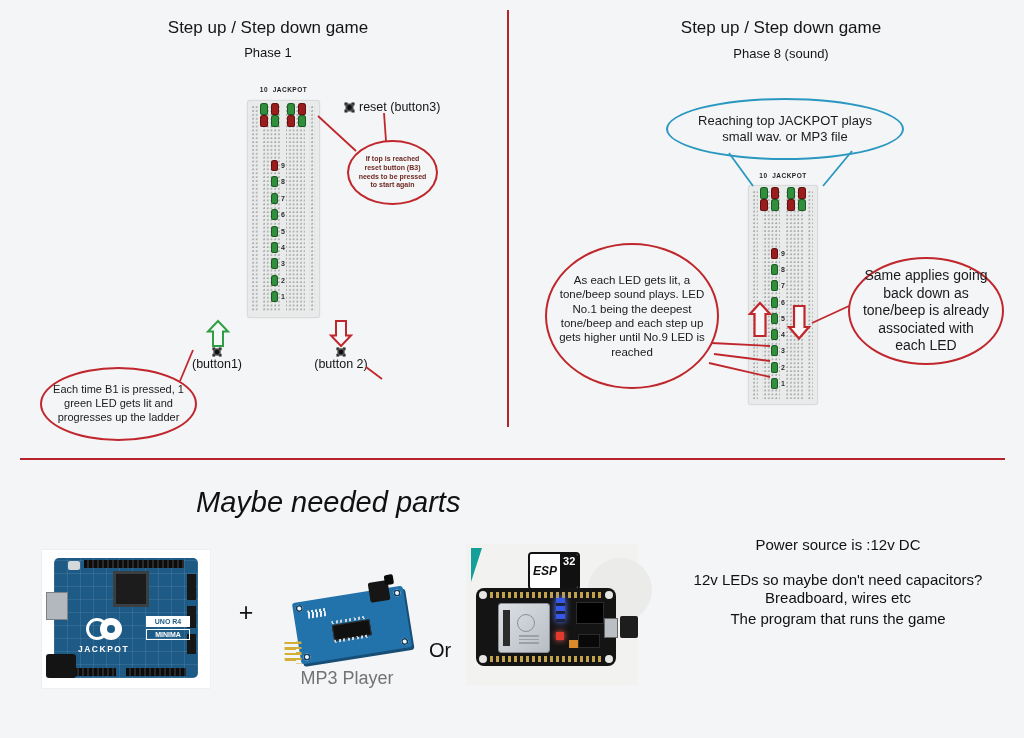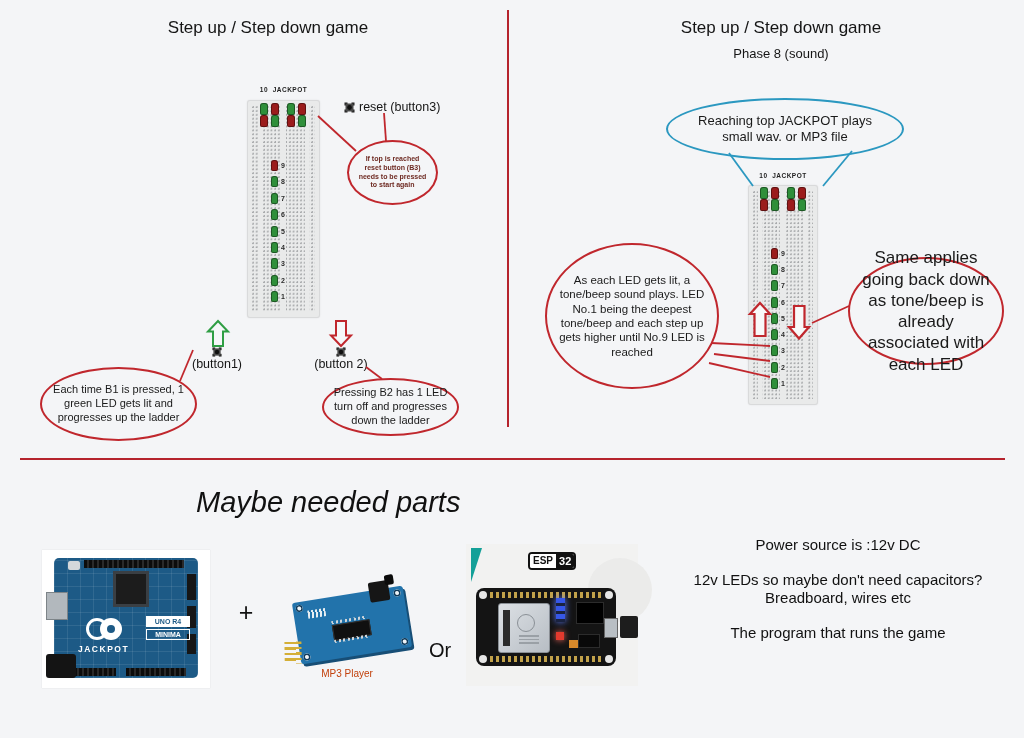--- a/index.html
+++ b/index.html
@@ -83,38 +83,39 @@
   .ring{position:absolute;width:16px;height:16px;border:3px solid #fff;border-radius:50%;}
   .mp3-board{
     position:absolute;left:14px;top:14px;width:112px;height:62px;border-radius:3px;
     background:#2273ab;transform:rotate(-9deg);
     box-shadow:2px 3px 0 #174e76;
   }
   .hole{position:absolute;width:7px;height:7px;border-radius:50%;background:#eef3f6;box-shadow:inset 0 0 0 1.5px #0f3a5a;}
   .esp-card{background:#f2f2f1;}
   .esp-tri{position:absolute;left:5px;top:4px;width:11px;height:34px;background:#14a098;clip-path:polygon(0 0,100% 0,0 100%);}
   .esp-logo{position:absolute;display:flex;border:2px solid #111;border-radius:4px;overflow:hidden;background:#fff;}
-  .esp-logo .l{color:#111;background:#fff;font-weight:bold;font-size:10px;padding:1px 3px;}
+  .esp-logo .l{color:#111;background:#fff;font-weight:bold;font-size:12px;padding:10px 3px;font-style:italic;}
   .esp-logo .r{color:#fff;background:#111;font-weight:bold;font-size:11px;padding:1px 3px;}
   .esp-board{position:absolute;left:10px;top:44px;width:140px;height:78px;border-radius:8px;background:#141414;}
   .pinrow{position:absolute;left:14px;right:14px;height:6px;background:repeating-linear-gradient(90deg,#c2a24a 0 2.6px,transparent 2.6px 6px);}
   .shield{
     position:absolute;left:22px;top:15px;width:50px;height:48px;border-radius:3px;
     background:linear-gradient(135deg,#dde1e5,#b7bdc4);border:1px solid #8a9096;
   }
-  .mp3-label{font-size:10px;color:#c2410c;}
+  .mp3-label{font-size:18px;color:#737373;}
   .plus{font-size:25px;color:#111;}
   .or{font-size:20px;color:#111;}
 </style>
 </head>
 <body>
 
 <div id="canvas">
 
   <div class="abs ctr title" style="left:118px;top:18px;width:300px;">Step up / Step down game</div>
+  <div class="abs ctr subtitle" style="left:118px;top:45px;width:300px;">Phase 1</div>
 
   <div class="abs ctr bb-label" style="left:247px;top:86px;width:73px;">10  JACKPOT</div>
   <div class="bb" style="left:247px;top:100px;width:73px;height:218px;">
     <div class="dots"></div>
     <div class="sep" style="left:11px;width:4px;"></div>
     <div class="sep" style="right:11px;width:4px;"></div>
     <div class="sep" style="left:34px;width:5px;"></div>
 
     <div class="led big" style="left:13px;top:3px;"></div>
     <div class="led big red" style="left:24px;top:3px;"></div>
@@ -174,23 +175,20 @@
       <rect x="7.5" y="0.5" width="3" height="3" fill="#1e1e1e"></rect>
     <rect x="0.5" y="7.5" width="3" height="3" fill="#1e1e1e"></rect>
       <rect x="7.5" y="7.5" width="3" height="3" fill="#1e1e1e"></rect>
     <rect x="1.5" y="1.5" width="8" height="8" fill="#4a4a4a"></rect>
       <circle cx="5.5" cy="5.5" r="2.4" fill="#101010"></circle>
   </svg>
   <div class="abs ctr small-label" style="left:291px;top:357px;width:100px;">(button 2)</div>
 
   <div class="oval" style="left:40px;top:367px;width:153px;height:70px;font-size:11px;">
     <span style="width:88%;">Each time B1 is pressed, 1 green LED gets lit and progresses up the ladder</span>
-  </div>
-  <div class="oval" style="left:322px;top:378px;width:133px;height:54px;font-size:11px;">
-    <span style="width:92%;">Pressing B2 has 1 LED turn off and progresses down the ladder</span>
   </div>
 
   <div class="vdiv" style="left:507px;top:10px;height:417px;"></div>
   <div class="hdiv" style="left:20px;top:458px;width:985px;"></div>
 
   <div class="abs ctr title" style="left:631px;top:18px;width:300px;">Step up / Step down game</div>
   <div class="abs ctr subtitle" style="left:631px;top:46px;width:300px;">Phase 8 (sound)</div>
 
   <div class="oval blue" style="left:666px;top:98px;width:234px;height:58px;font-size:13px;">
     <span style="width:82%;">Reaching top JACKPOT plays small wav. or MP3 file</span>
@@ -226,21 +224,21 @@
     <div class="lednum" style="left:33px;top:162px;">3</div>
     <div class="led" style="left:23px;top:177px;"></div>
     <div class="lednum" style="left:33px;top:179px;">2</div>
     <div class="led" style="left:23px;top:193px;"></div>
     <div class="lednum" style="left:33px;top:195px;">1</div>
   </div>
 
   <div class="oval" style="left:545px;top:243px;width:170px;height:142px;font-size:11.5px;">
     <span style="width:88%;">As each LED gets lit, a tone/beep sound plays. LED No.1 being the deepest tone/beep and each step up gets higher until No.9 LED is reached</span>
   </div>
-  <div class="oval" style="left:848px;top:257px;width:152px;height:104px;font-size:17px;">
+  <div class="oval" style="left:848px;top:257px;width:152px;height:104px;font-size:14px;">
     <span style="width:84%;">Same applies going back down as tone/beep is already associated with each LED</span>
   </div>
 
   <svg class="overlay" width="1024" height="738" viewBox="0 0 1024 738">
 
     <line x1="318" y1="116" x2="356" y2="151" stroke="#c0272d" stroke-width="1.8"></line>
     <line x1="384" y1="113" x2="386" y2="141" stroke="#c0272d" stroke-width="1.8"></line>
     <line x1="193" y1="350" x2="180" y2="381" stroke="#c0272d" stroke-width="1.8"></line>
     <line x1="366" y1="367" x2="382" y2="379" stroke="#c0272d" stroke-width="1.8"></line>
 
@@ -332,15 +330,15 @@
       <div class="abs" style="left:100px;top:14px;width:28px;height:22px;background:#000;box-shadow:inset 0 0 0 1px #2c2c2c;"></div>
       <div class="abs" style="left:102px;top:46px;width:22px;height:14px;background:#090909;box-shadow:inset 0 0 0 1px #2c2c2c;"></div>
       <div class="abs" style="left:128px;top:30px;width:12px;height:18px;background:#b9bfc4;border:1px solid #666;"></div>
     </div>
     <div class="abs" style="left:154px;top:72px;width:18px;height:22px;background:#1d1d1d;border-radius:2px;"></div>
   </div>
 
   <div class="abs ctr note-line" style="left:666px;top:536px;width:344px;">Power source is :12v DC</div>
   <div class="abs ctr note-line" style="left:666px;top:571px;width:344px;">12v LEDs so maybe don't need capacitors?</div>
   <div class="abs ctr note-line" style="left:666px;top:589px;width:344px;">Breadboard, wires etc</div>
-  <div class="abs ctr note-line" style="left:666px;top:624px;width:344px;">The program that runs the game</div>
+  <div class="abs ctr note-line" style="left:666px;top:610px;width:344px;">The program that runs the game</div>
 
 </div>
 
 </body></html>

